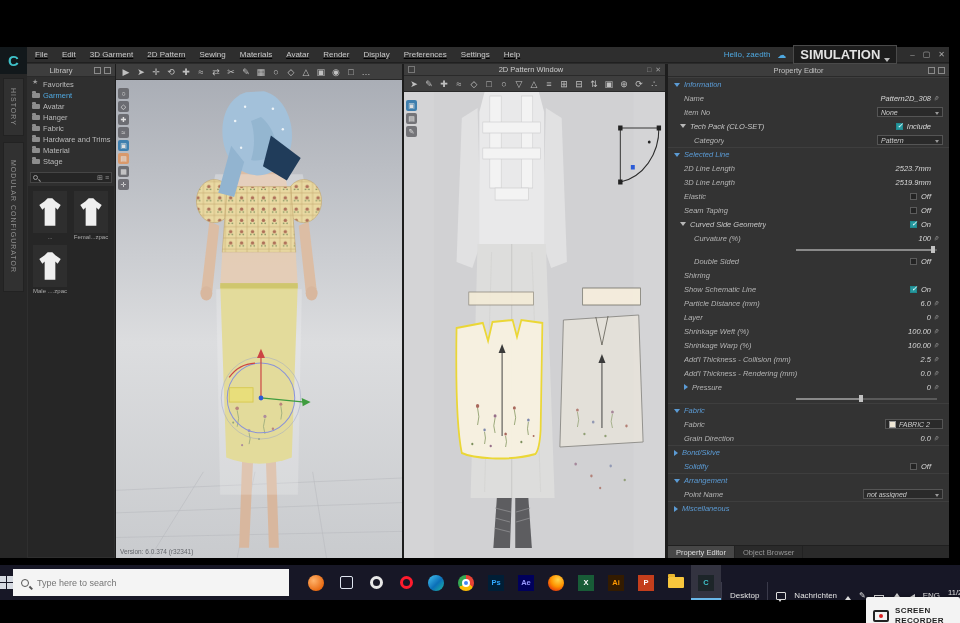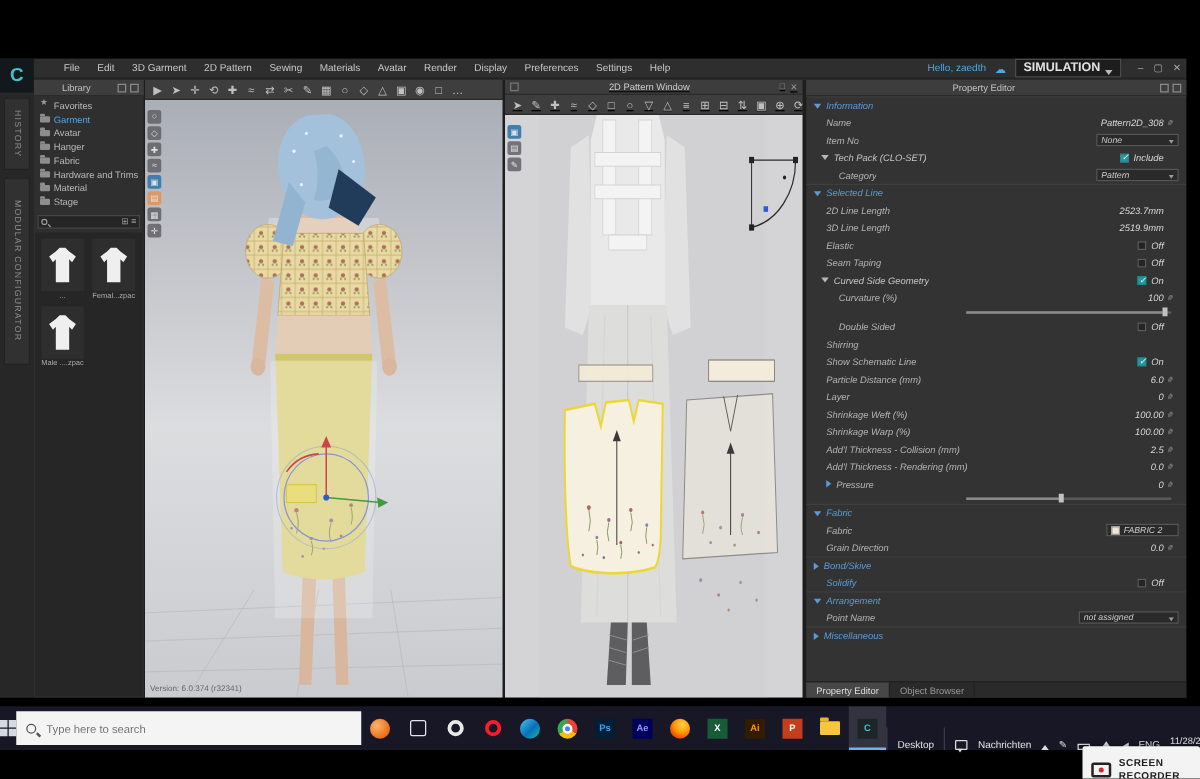--- a/index.html
+++ b/index.html
@@ -6,26 +6,26 @@
   *{box-sizing:border-box;}
   .screen{position:relative;width:960px;height:623px;background:#000;overflow:hidden;
           font-family:"Liberation Sans",sans-serif;-webkit-font-smoothing:antialiased;}
 
   
   .app{position:absolute;left:0;top:47px;width:949px;height:511px;background:#2b2b2b;}
   .logo{position:absolute;left:0;top:0;width:27px;height:27px;background:#12181b;color:#3fc1c9;
         font-weight:bold;font-size:15px;display:flex;align-items:center;justify-content:center;z-index:6;}
   .menubar{position:absolute;left:0;top:0;width:100%;height:16px;background:#2e2e2e;
            border-bottom:1px solid #202020;display:flex;align-items:center;}
-  .menu-items{display:flex;margin-left:44px;}
+  .menu-items{display:flex;margin-left:28px;text-decoration:underline;}
   .menu-item{padding:0 7px;font-size:8px;color:#c9c9c9;line-height:16px;white-space:nowrap;cursor:default;}
   .menu-right{margin-left:auto;display:flex;align-items:center;gap:7px;padding-right:4px;height:16px;}
   .hello{color:#4fa8e0;font-size:8px;white-space:nowrap;}
   .cloud{color:#4fa8e0;font-size:9px;line-height:10px;}
-  .sim-btn{background:#1d1d1d;border:1px solid #4a4a4a;color:#e2e2e2;font-size:10px;font-weight:bold;
+  .sim-btn{background:#1d1d1d;border:1px solid #4a4a4a;color:#e2e2e2;font-size:13px;font-weight:bold;
            padding:1px 6px;display:flex;align-items:flex-end;gap:4px;white-space:nowrap;}
   .sim-caret{width:0;height:0;border-left:3px solid transparent;border-right:3px solid transparent;border-top:4px solid #bbb;}
   .winctl{display:flex;gap:8px;color:#a8a8a8;font-size:8px;padding-left:6px;}
   .wc::after{display:inline-block;}
   .wc-min::after{content:"–";}
   .wc-max::after{content:"▢";}
   .wc-close::after{content:"✕";}
 
   .workspace{position:absolute;left:0;top:17px;right:0;bottom:0;display:flex;}
 
@@ -56,21 +56,21 @@
   .lib-search input{flex:1;min-width:10px;background:none;border:none;outline:none;color:#ccc;font-size:7px;padding:0;}
   .ls-btn{color:#999;font-size:7px;line-height:7px;flex:none;}
   .thumbs{flex:1;background:#262626;margin:0 1px 1px 1px;display:flex;flex-wrap:wrap;gap:5px;padding:5px 4px;align-content:flex-start;}
   .thumb{width:36px;display:flex;flex-direction:column;align-items:center;}
   .thumb-img{width:34px;height:42px;background:#2e2e2e;display:flex;align-items:center;justify-content:center;}
   .thumb-label{font-size:6px;color:#ababab;margin-top:1px;max-width:36px;white-space:nowrap;overflow:hidden;}
 
   
   .win{display:flex;flex-direction:column;border-right:2px solid #1d1d1d;flex:none;}
   .win3d{width:288px;}
-  .win2d{width:240px;text-decoration:underline;}
+  .win2d{width:263px;}
   .win-title{height:12px;background:#3d3d3d;border-bottom:1px solid #2a2a2a;display:flex;align-items:center;
              font-size:7.5px;color:#cccccc;padding:0 4px;flex:none;}
   .wt-left{width:7px;height:7px;border:1px solid #777;flex:none;}
   .wt-text{flex:1;text-align:center;white-space:nowrap;overflow:hidden;}
   .wt-btns{display:flex;gap:4px;color:#999;font-size:7px;flex:none;}
   .toolbar{height:16px;background:#3e3e3e;border-bottom:1px solid #292929;display:flex;align-items:center;
            gap:1px;padding:0 3px;overflow:hidden;flex:none;}
   .ticon{width:14px;height:14px;display:flex;align-items:center;justify-content:center;font-size:9px;color:#c0c0c0;flex:none;}
   .canvas{flex:1;position:relative;overflow:hidden;}
   .canvas3d{background:linear-gradient(#aaaeb6,#dcdddf 55%,#c9cbce);}
@@ -128,21 +128,21 @@
   .taskbar{position:absolute;left:0;top:565px;width:960px;height:35px;background:#171726;
            display:flex;align-items:center;z-index:10;}
   .start{width:34px;height:35px;display:flex;align-items:center;justify-content:center;}
   .win-logo{display:grid;grid-template-columns:6px 6px;grid-gap:1px;}
   .win-logo div{width:6px;height:6px;background:#d6dae2;}
   .tb-search{width:276px;height:27px;background:#f4f4f4;display:flex;align-items:center;gap:6px;padding:0 8px;flex:none;}
   .tb-mag{width:8px;height:8px;border:1.5px solid #555;border-radius:50%;position:relative;flex:none;}
   .tb-mag::after{content:"";position:absolute;left:7px;top:7px;width:4px;height:1.5px;background:#555;transform:rotate(45deg);}
   .tb-search input{flex:1;border:none;outline:none;background:none;font-size:9px;color:#444;
                    font-family:"Liberation Sans",sans-serif;}
-  .tb-icons{display:flex;height:100%;}
+  .tb-icons{display:flex;height:100%;padding-left:12px;}
   .tb-icon{width:30px;height:35px;display:flex;align-items:center;justify-content:center;position:relative;}
   .tb-icon.active{background:rgba(255,255,255,.12);box-shadow:inset 0 -2px 0 #6ab7e8;}
   .tb-glyph{width:16px;height:16px;display:flex;align-items:center;justify-content:center;
             font-size:7.5px;font-weight:bold;position:relative;}
   .ic-cortana .tb-glyph{border-radius:50%;background:radial-gradient(circle at 35% 35%,#ffb36b,#e8680f 75%);}
   .ic-taskview .tb-glyph{width:13px;height:13px;border:1.5px solid #dfe5f0;border-radius:2px;}
   .ic-operagx .tb-glyph{width:13px;height:13px;border-radius:50%;border:3px solid #e8e8e8;}
   .ic-opera .tb-glyph{width:13px;height:13px;border-radius:50%;border:3px solid #ff1b2d;}
   .ic-edge .tb-glyph{border-radius:50%;background:linear-gradient(135deg,#45c5f2,#0b6fb8 55%,#1db8a0);}
   .ic-chrome .tb-glyph{border-radius:50%;background:conic-gradient(#ea4335 0 33%,#fbbc05 0 66%,#34a853 0 100%);}

